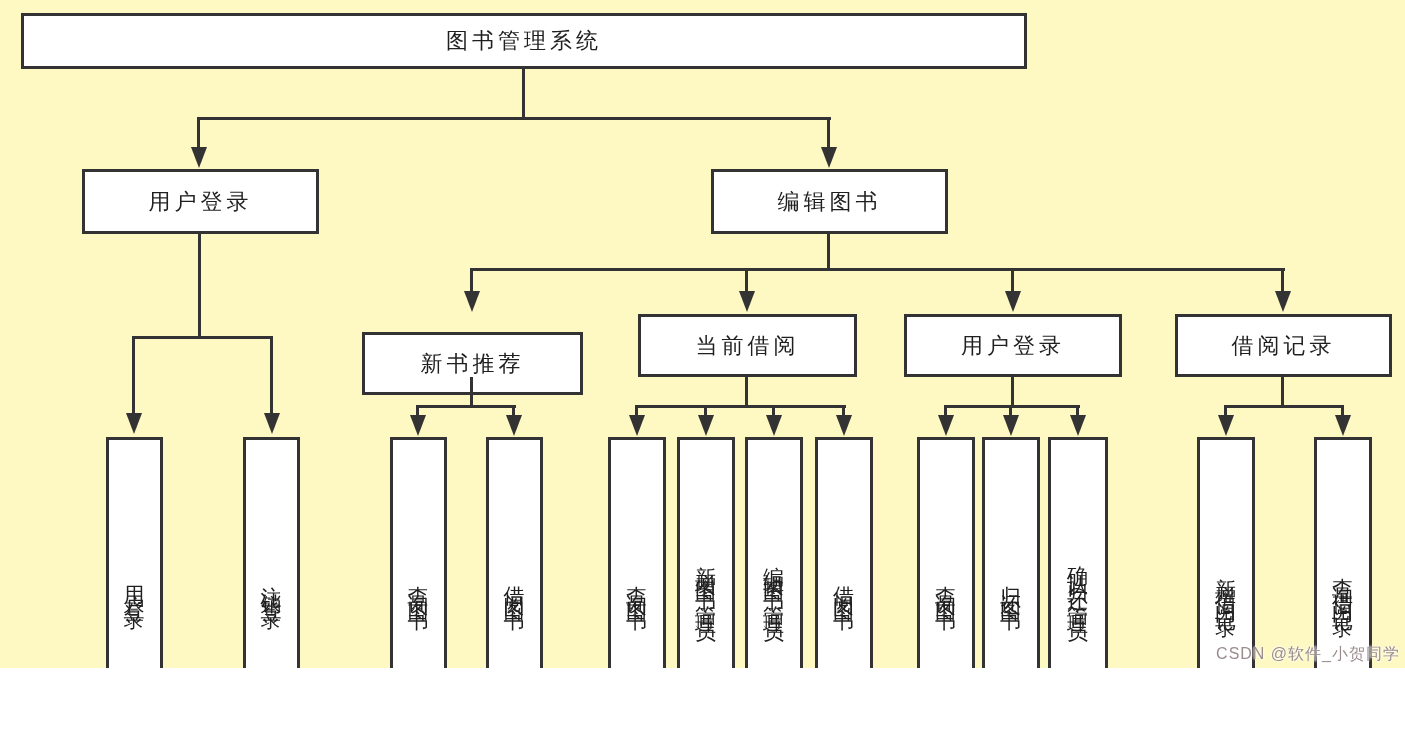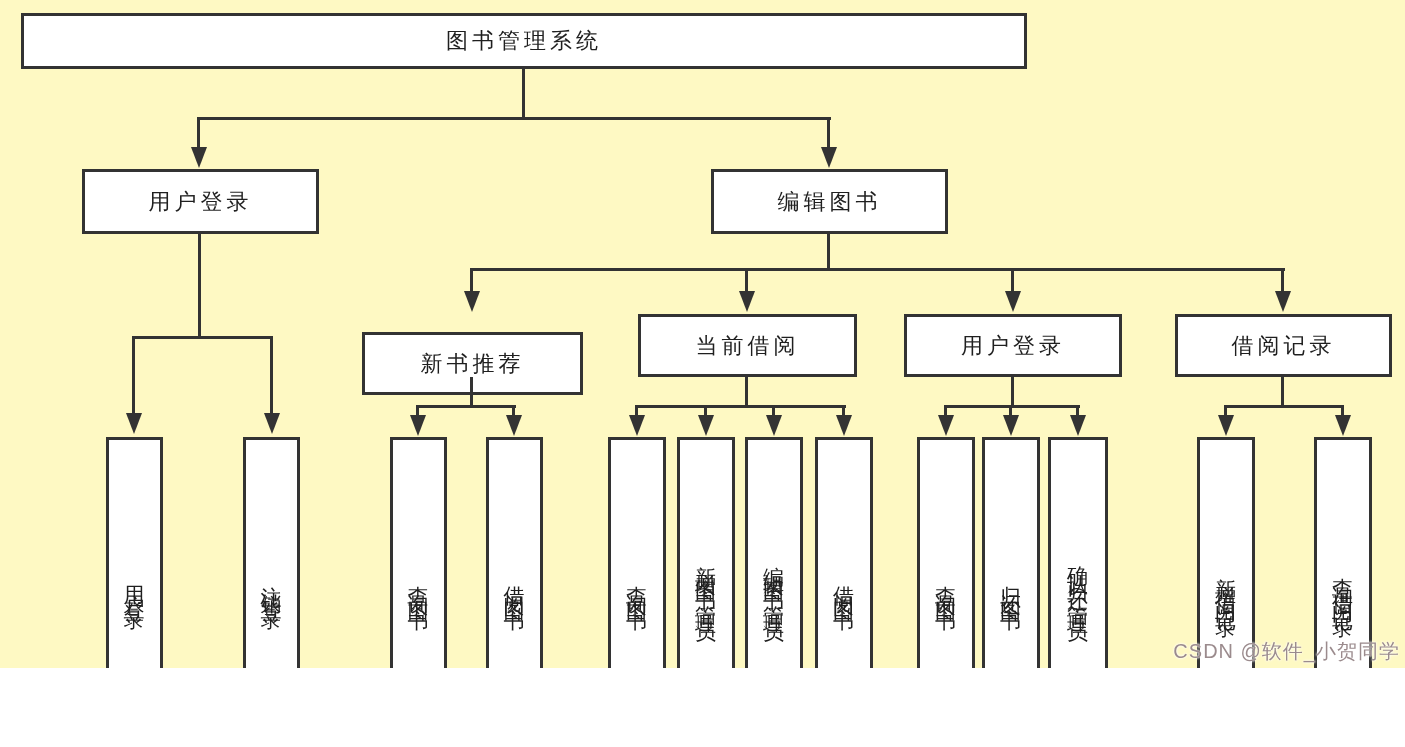--- a/index.html
+++ b/index.html
@@ -33,21 +33,21 @@
   .hl{position:absolute;height:3px;background:#333333;}
   .ah{
     position:absolute;width:0;height:0;
     border-left:8px solid transparent;
     border-right:8px solid transparent;
     border-top:21px solid #333333;
   }
   .watermark{
     position:absolute;
     right:5px;bottom:3px;
-    font-size:20px;
+    font-size:16px;
     letter-spacing:1px;
     color:#9b8b8d;
     text-shadow:0 0 3px #ffffff,0 0 2px #ffffff;
     white-space:nowrap;
     z-index:5;
   }
 </style>
 </head>
 <body>
 

